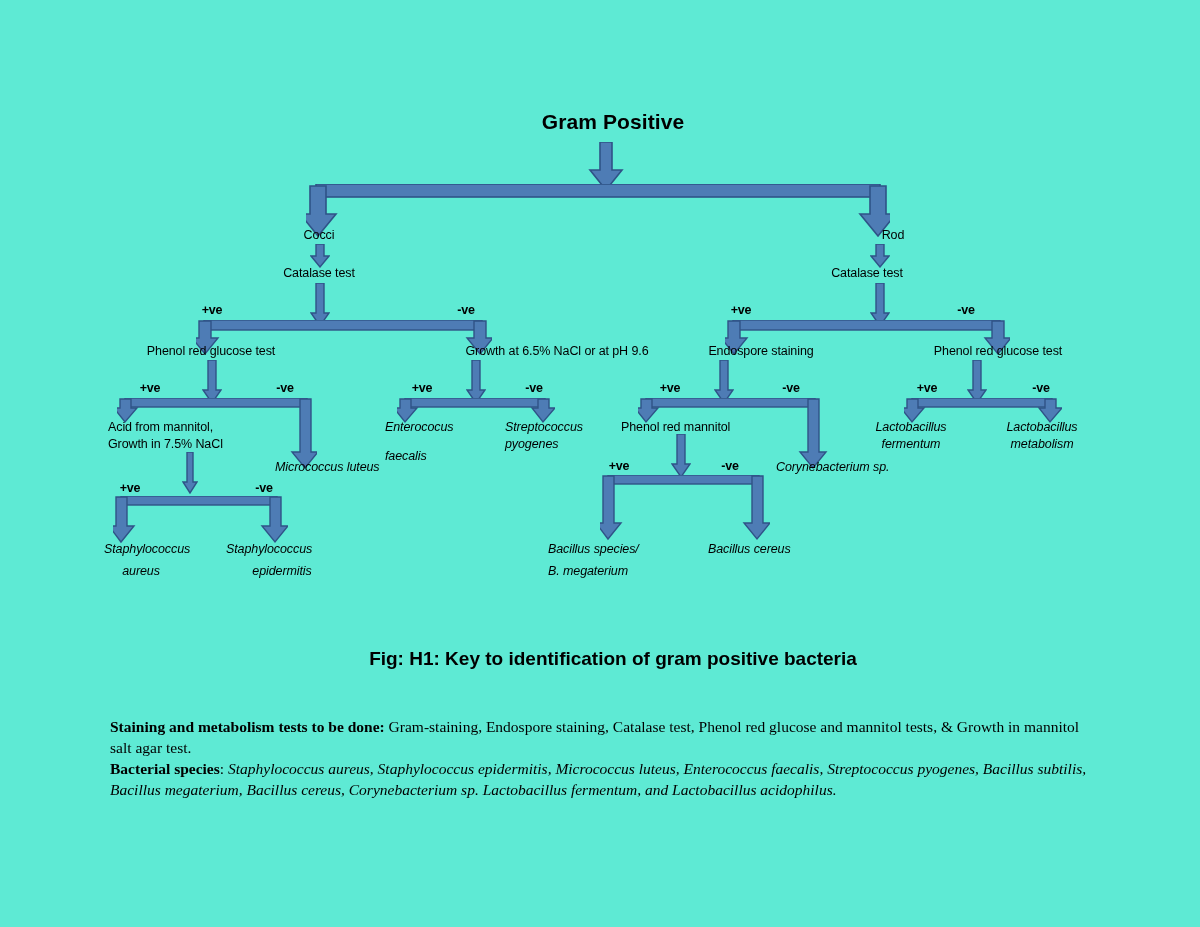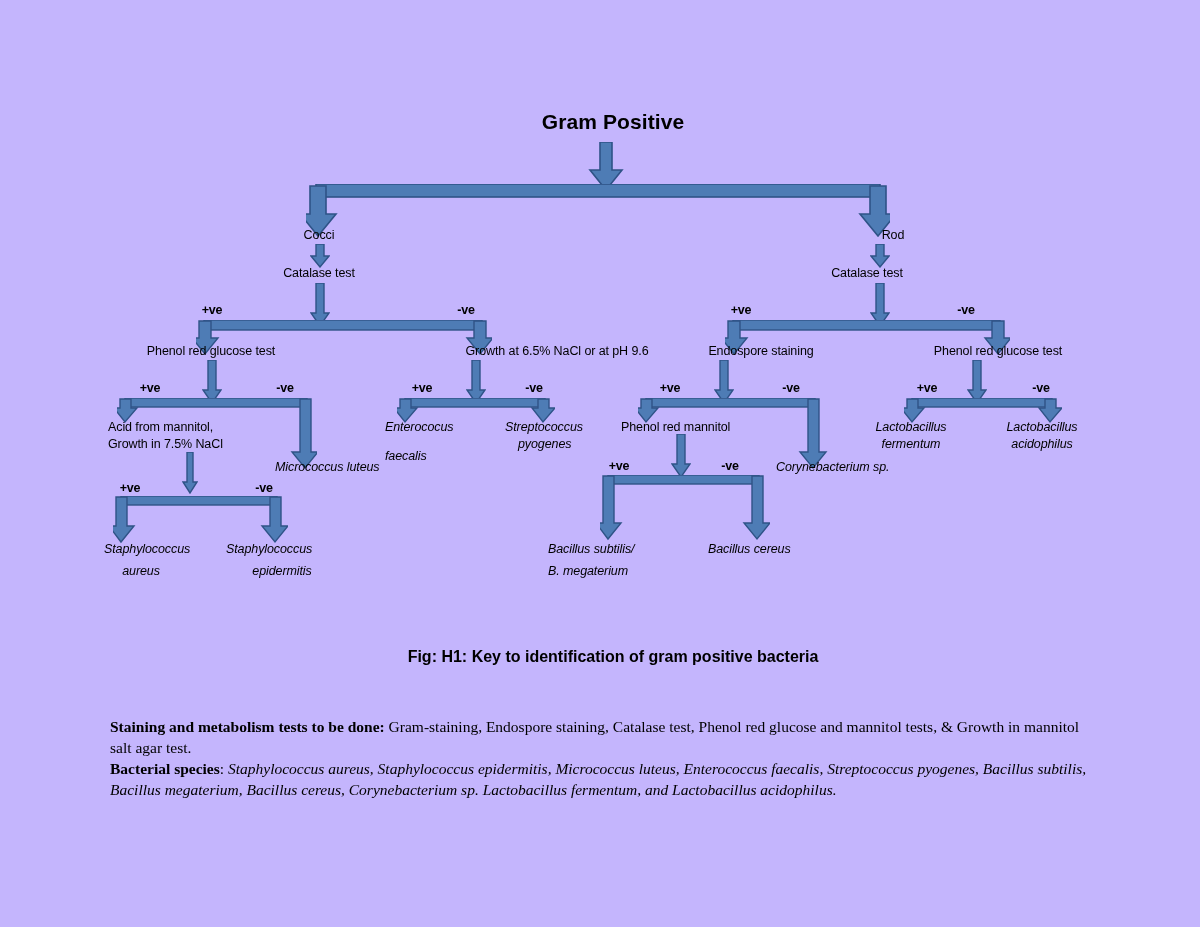--- a/index.html
+++ b/index.html
@@ -9,21 +9,21 @@
     background: #ffffff;
   }
   body {
     font-family: "Liberation Sans", sans-serif;
     color: #000000;
   }
   #page {
     position: relative;
     width: 1200px;
     height: 927px;
-    background: #c4b5fd;
+    background: #5eead4;
     overflow: hidden;
   }
 
   
   .lbl {
     position: absolute;
     font-family: "Liberation Sans", sans-serif;
     font-size: 12.5px;
     font-weight: normal;
     line-height: 17px;
@@ -45,21 +45,21 @@
   .pm {
     position: absolute;
     font-size: 12.5px;
     font-weight: bold;
     transform: translateX(-50%);
     white-space: pre;
     letter-spacing: -0.2px;
   }
   .caption {
     position: absolute;
-    font-size: 16px;
+    font-size: 19px;
     font-weight: bold;
     transform: translateX(-50%);
     white-space: pre;
   }
   .para {
     position: absolute;
     font-family: "Liberation Serif", serif;
     font-size: 15.5px;
     line-height: 21px;
     color: #000;
@@ -184,21 +184,21 @@
     <svg width="158" height="36" viewBox="0 0 158 36">
       <rect x="8" y="0" width="140" height="9" fill="#4E7CB5" stroke="#2F5387" stroke-width="1.4"></rect>
       <polygon points="3,1 14,1 14,10 20,10 8,24 -3,10 3,10" fill="#4E7CB5" stroke="#2F5387" stroke-width="1.4"></polygon>
       <polygon points="141,1 152,1 152,10 158,10 146,24 135,10 141,10" fill="#4E7CB5" stroke="#2F5387" stroke-width="1.4"></polygon>
     </svg>
   </div>
 
   <div class="lbl l species" style="left:385px; top:419px;">Enterococus</div>
   <div class="lbl l species" style="left:385px; top:448px;">faecalis</div>
   <div class="lbl l species" style="left:505px; top:419px;">Streptococcus</div>
-  <div class="lbl l species" style="left:518px; top:436px;">pyogenes</div>
+  <div class="lbl l species" style="left:505px; top:436px;">pyogenes</div>
 
   <div class="arrow" style="left:714px; top:360px;">
     <svg width="20" height="44" viewBox="0 0 20 44">
       <polygon points="6,0 14,0 14,30 19,30 10,43 1,30 6,30" fill="#4E7CB5" stroke="#2F5387" stroke-width="1.4"></polygon>
     </svg>
   </div>
   <div class="pm" style="left:670px; top:381px;">+ve</div>
   <div class="pm" style="left:791px; top:381px;">-ve</div>
 
   <div class="elbow" style="left:638px; top:398px;">
@@ -224,21 +224,21 @@
     <svg width="158" height="36" viewBox="0 0 158 36">
       <rect x="8" y="0" width="140" height="9" fill="#4E7CB5" stroke="#2F5387" stroke-width="1.4"></rect>
       <polygon points="3,1 14,1 14,10 20,10 8,24 -3,10 3,10" fill="#4E7CB5" stroke="#2F5387" stroke-width="1.4"></polygon>
       <polygon points="141,1 152,1 152,10 158,10 146,24 135,10 141,10" fill="#4E7CB5" stroke="#2F5387" stroke-width="1.4"></polygon>
     </svg>
   </div>
 
   <div class="lbl c species" style="left:911px; top:419px;">Lactobacillus</div>
   <div class="lbl c species" style="left:911px; top:436px;">fermentum</div>
   <div class="lbl c species" style="left:1042px; top:419px;">Lactobacillus</div>
-  <div class="lbl c species" style="left:1042px; top:436px;">acidophilus</div>
+  <div class="lbl c species" style="left:1042px; top:436px;">metabolism</div>
 
   <div class="arrow" style="left:182px; top:452px;">
     <svg width="16" height="42" viewBox="0 0 16 42">
       <polygon points="5,0 11,0 11,30 15,30 8,41 1,30 5,30" fill="#4E7CB5" stroke="#2F5387" stroke-width="1.4"></polygon>
     </svg>
   </div>
   <div class="pm" style="left:130px; top:481px;">+ve</div>
   <div class="pm" style="left:264px; top:481px;">-ve</div>
 
   <div class="hbar" style="left:113px; top:496px;">
@@ -263,21 +263,21 @@
   <div class="pm" style="left:730px; top:459px;">-ve</div>
 
   <div class="hbar" style="left:600px; top:475px;">
     <svg width="170" height="72" viewBox="0 0 170 72">
       <rect x="8" y="0" width="151" height="9" fill="#4E7CB5" stroke="#2F5387" stroke-width="1.4"></rect>
       <polygon points="3,1 14,1 14,48 21,48 8,64 -4,48 3,48" fill="#4E7CB5" stroke="#2F5387" stroke-width="1.4"></polygon>
       <polygon points="152,1 163,1 163,48 170,48 157,64 144,48 152,48" fill="#4E7CB5" stroke="#2F5387" stroke-width="1.4"></polygon>
     </svg>
   </div>
 
-  <div class="lbl l species" style="left:548px; top:541px;">Bacillus subtilis/</div>
+  <div class="lbl l species" style="left:548px; top:541px;">Bacillus species/</div>
   <div class="lbl l species" style="left:548px; top:563px;">B. megaterium</div>
   <div class="lbl l species" style="left:708px; top:541px;">Bacillus cereus</div>
 
   <div class="caption" style="left:613px; top:648px;">Fig: H1: Key to identification of gram positive bacteria</div>
 
   <div class="para" style="left:110px; top:758px; width:990px;">
     <b>Bacterial species</b><span>:</span><i> Staphylococcus aureus, Staphylococcus epidermitis, Micrococcus luteus, Enterococcus faecalis, Streptococcus pyogenes, Bacillus subtilis, Bacillus megaterium, Bacillus cereus, Corynebacterium sp. Lactobacillus fermentum, and Lactobacillus acidophilus.</i>
   </div>
 
   <div class="para" style="left:110px; top:716px; width:990px;">

